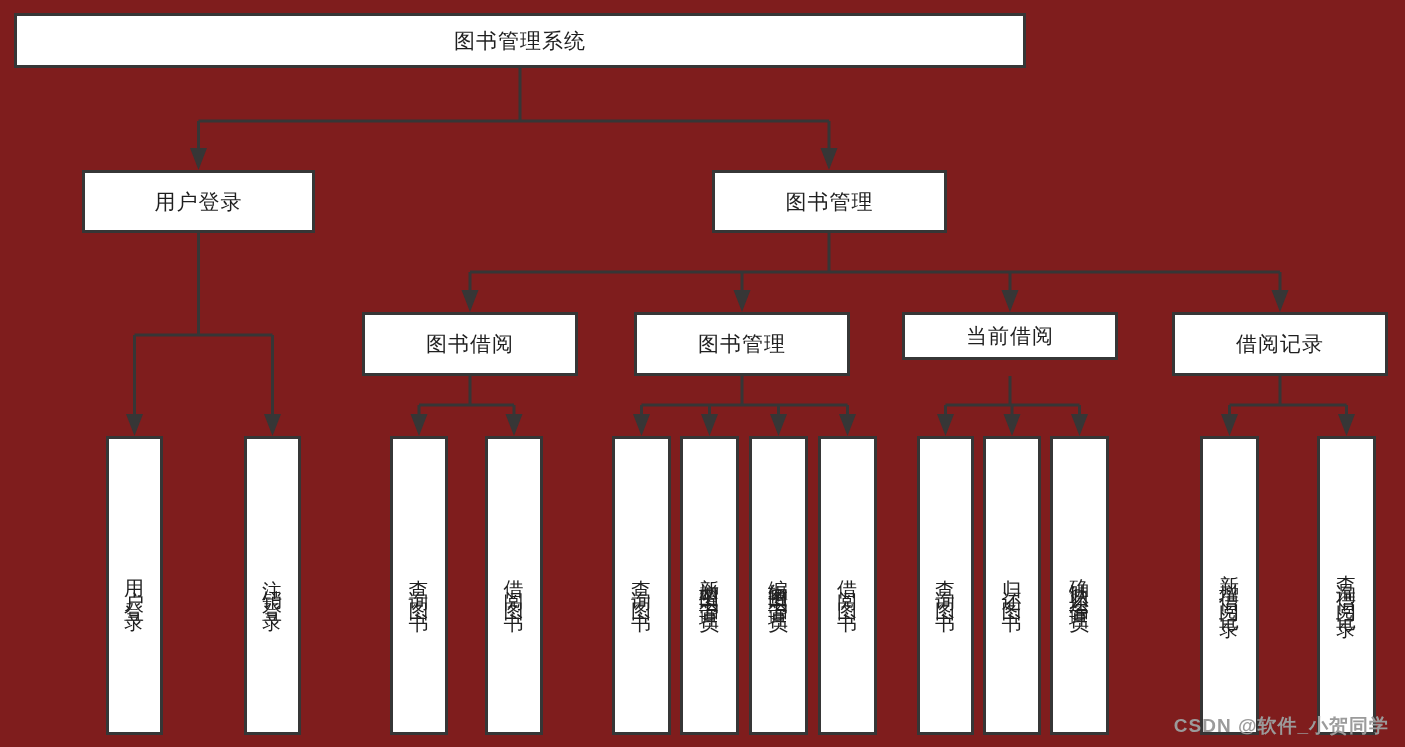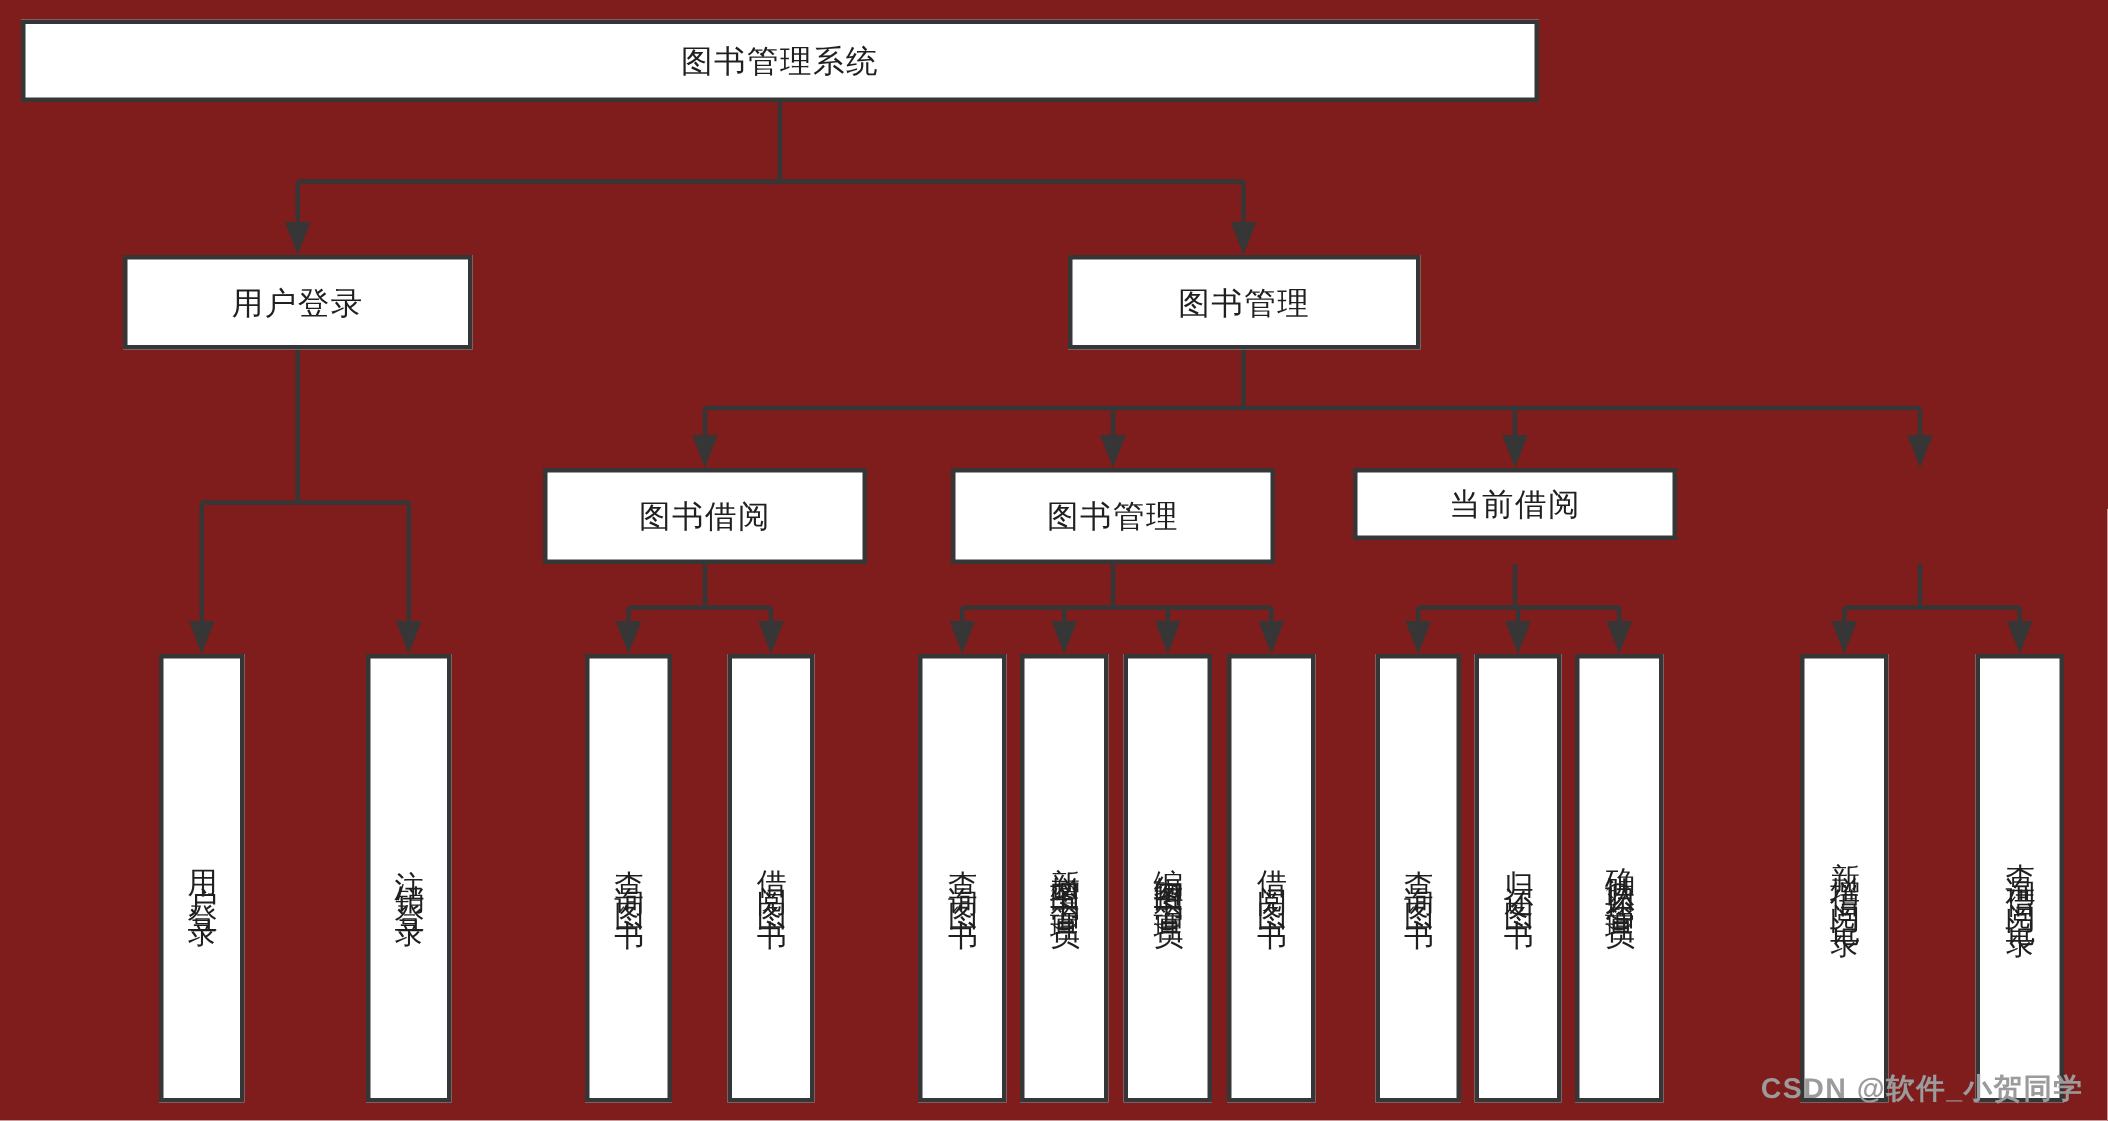--- a/index.html
+++ b/index.html
@@ -107,20 +107,23 @@
 
   <div class="node hbox" style="left:362px;top:312px;width:216px;height:64px">
     <span>图书借阅</span>
   </div>
   <div class="node hbox" style="left:634px;top:312px;width:216px;height:64px">
     <span>图书管理</span>
   </div>
   <div class="node hbox" style="left:902px;top:312px;width:216px;height:48px">
     <span>当前借阅</span>
   </div>
+  <div class="node hbox" style="left:1172px;top:312px;width:216px;height:64px">
+    <span>借阅记录</span>
+  </div>
 
   <div class="node vbox ls-lg" style="left:106px;top:436px;width:57px;height:299px">
     <span>用户登录</span>
   </div>
   <div class="node vbox ls-lg" style="left:244px;top:436px;width:57px;height:299px">
     <span>注销登录</span>
   </div>
 
   <div class="node vbox ls-lg" style="left:390px;top:436px;width:58px;height:299px">
     <span>查询图书</span>

